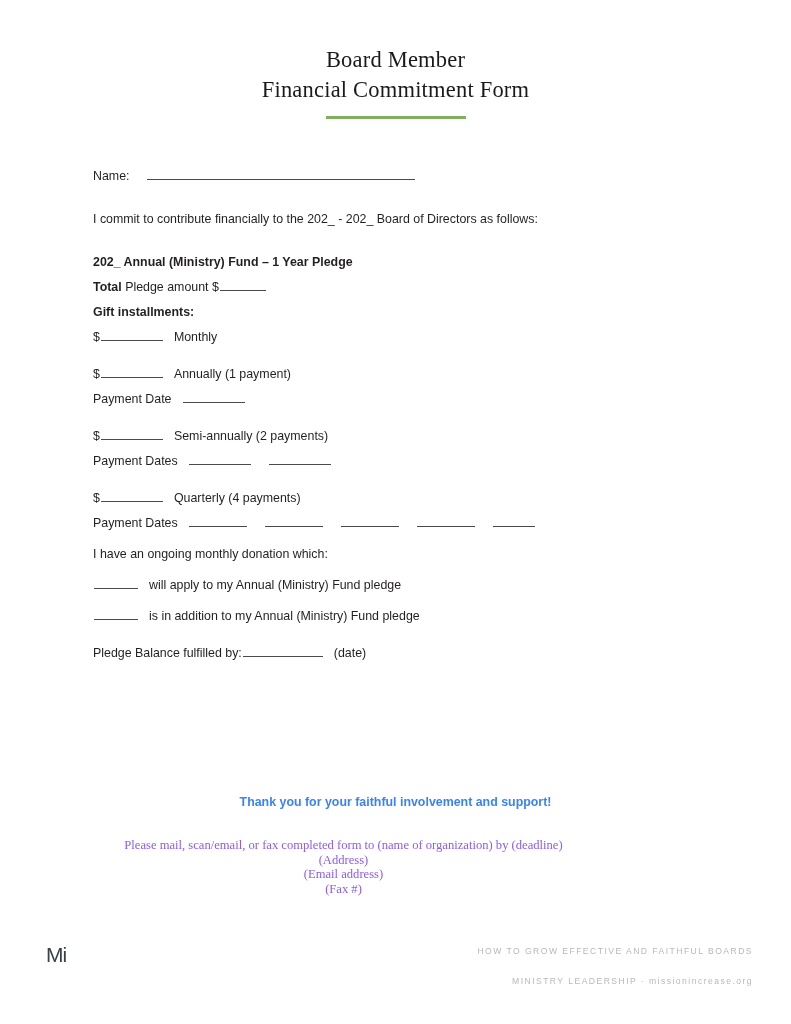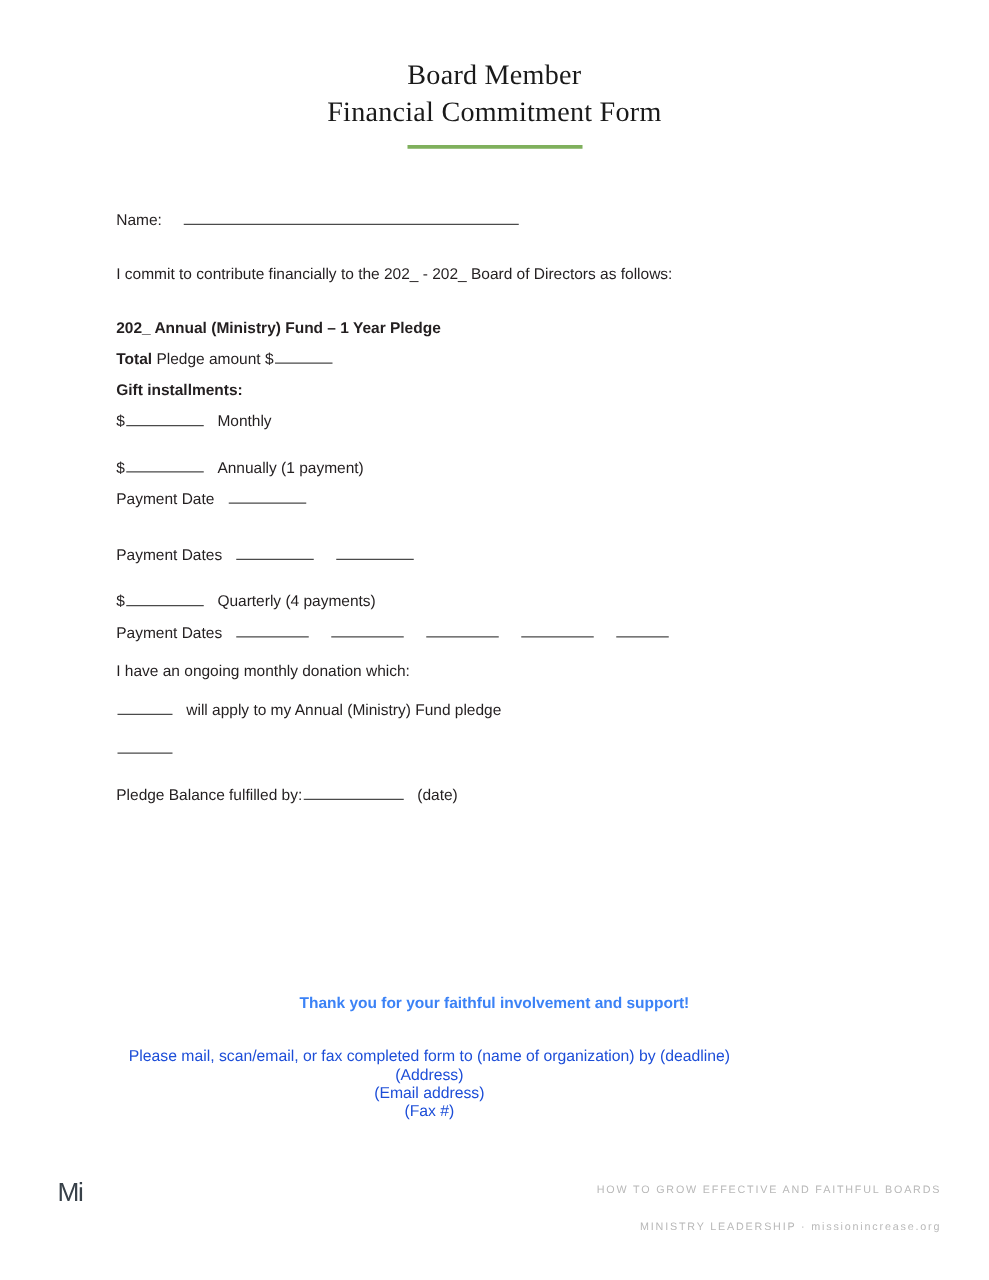--- a/index.html
+++ b/index.html
@@ -94,24 +94,24 @@
     font-size: 12.4px;
     font-weight: bold;
     color: #3b82f6;
   }
   .mail-block {
     position: absolute;
     top: 838px;
     left: 0;
     width: 687px;
     text-align: center;
-    font-family: Liberation Sans, sans-serif;
+    font-family: Liberation Serif, serif;
     font-size: 12.6px;
     line-height: 14.6px;
-    color: #1d4ed8;
+    color: #8b5cf6;
   }
 
   
   .footer-logo {
     position: absolute;
     left: 46px;
     top: 944px;
     font-family: "Liberation Sans", sans-serif;
     font-weight: normal;
     font-size: 21px;
@@ -180,20 +180,23 @@
     <div class="row">
       <span>$</span><span class="blank w-amt"></span><span class="sp-sm"></span><span>Annually (1 payment)</span>
     </div>
     <div class="gap-xs"></div>
     <div class="row">
       <span>Payment Date</span><span class="sp-sm"></span><span class="blank w-date"></span>
     </div>
 
     <div class="gap-m"></div>
 
+    <div class="row">
+      <span>$</span><span class="blank w-amt"></span><span class="sp-sm"></span><span>Semi-annually (2 payments)</span>
+    </div>
     <div class="gap-xs"></div>
     <div class="row">
       <span>Payment Dates</span><span class="sp-sm"></span><span class="blank w-date"></span><span class="sp-md"></span><span class="blank w-date"></span>
     </div>
 
     <div class="gap-m"></div>
 
     <div class="row">
       <span>$</span><span class="blank w-amt"></span><span class="sp-sm"></span><span>Quarterly (4 payments)</span>
     </div>
@@ -208,21 +211,21 @@
 
     <div class="gap-s"></div>
 
     <div class="row">
       <span class="blank w-check"></span><span class="sp-sm"></span><span>will apply to my Annual (Ministry) Fund pledge</span>
     </div>
 
     <div class="gap-s"></div>
 
     <div class="row">
-      <span class="blank w-check"></span><span class="sp-sm"></span>
+      <span class="blank w-check"></span><span class="sp-sm"></span><span>is in addition to my Annual (Ministry) Fund pledge</span>
     </div>
 
     <div class="gap-m"></div>
 
     <div class="row">
       <span>Pledge Balance fulfilled by:</span><span class="blank w-fulfil"></span><span class="sp-sm"></span><span>(date)</span>
     </div>
 
   </div>
 

